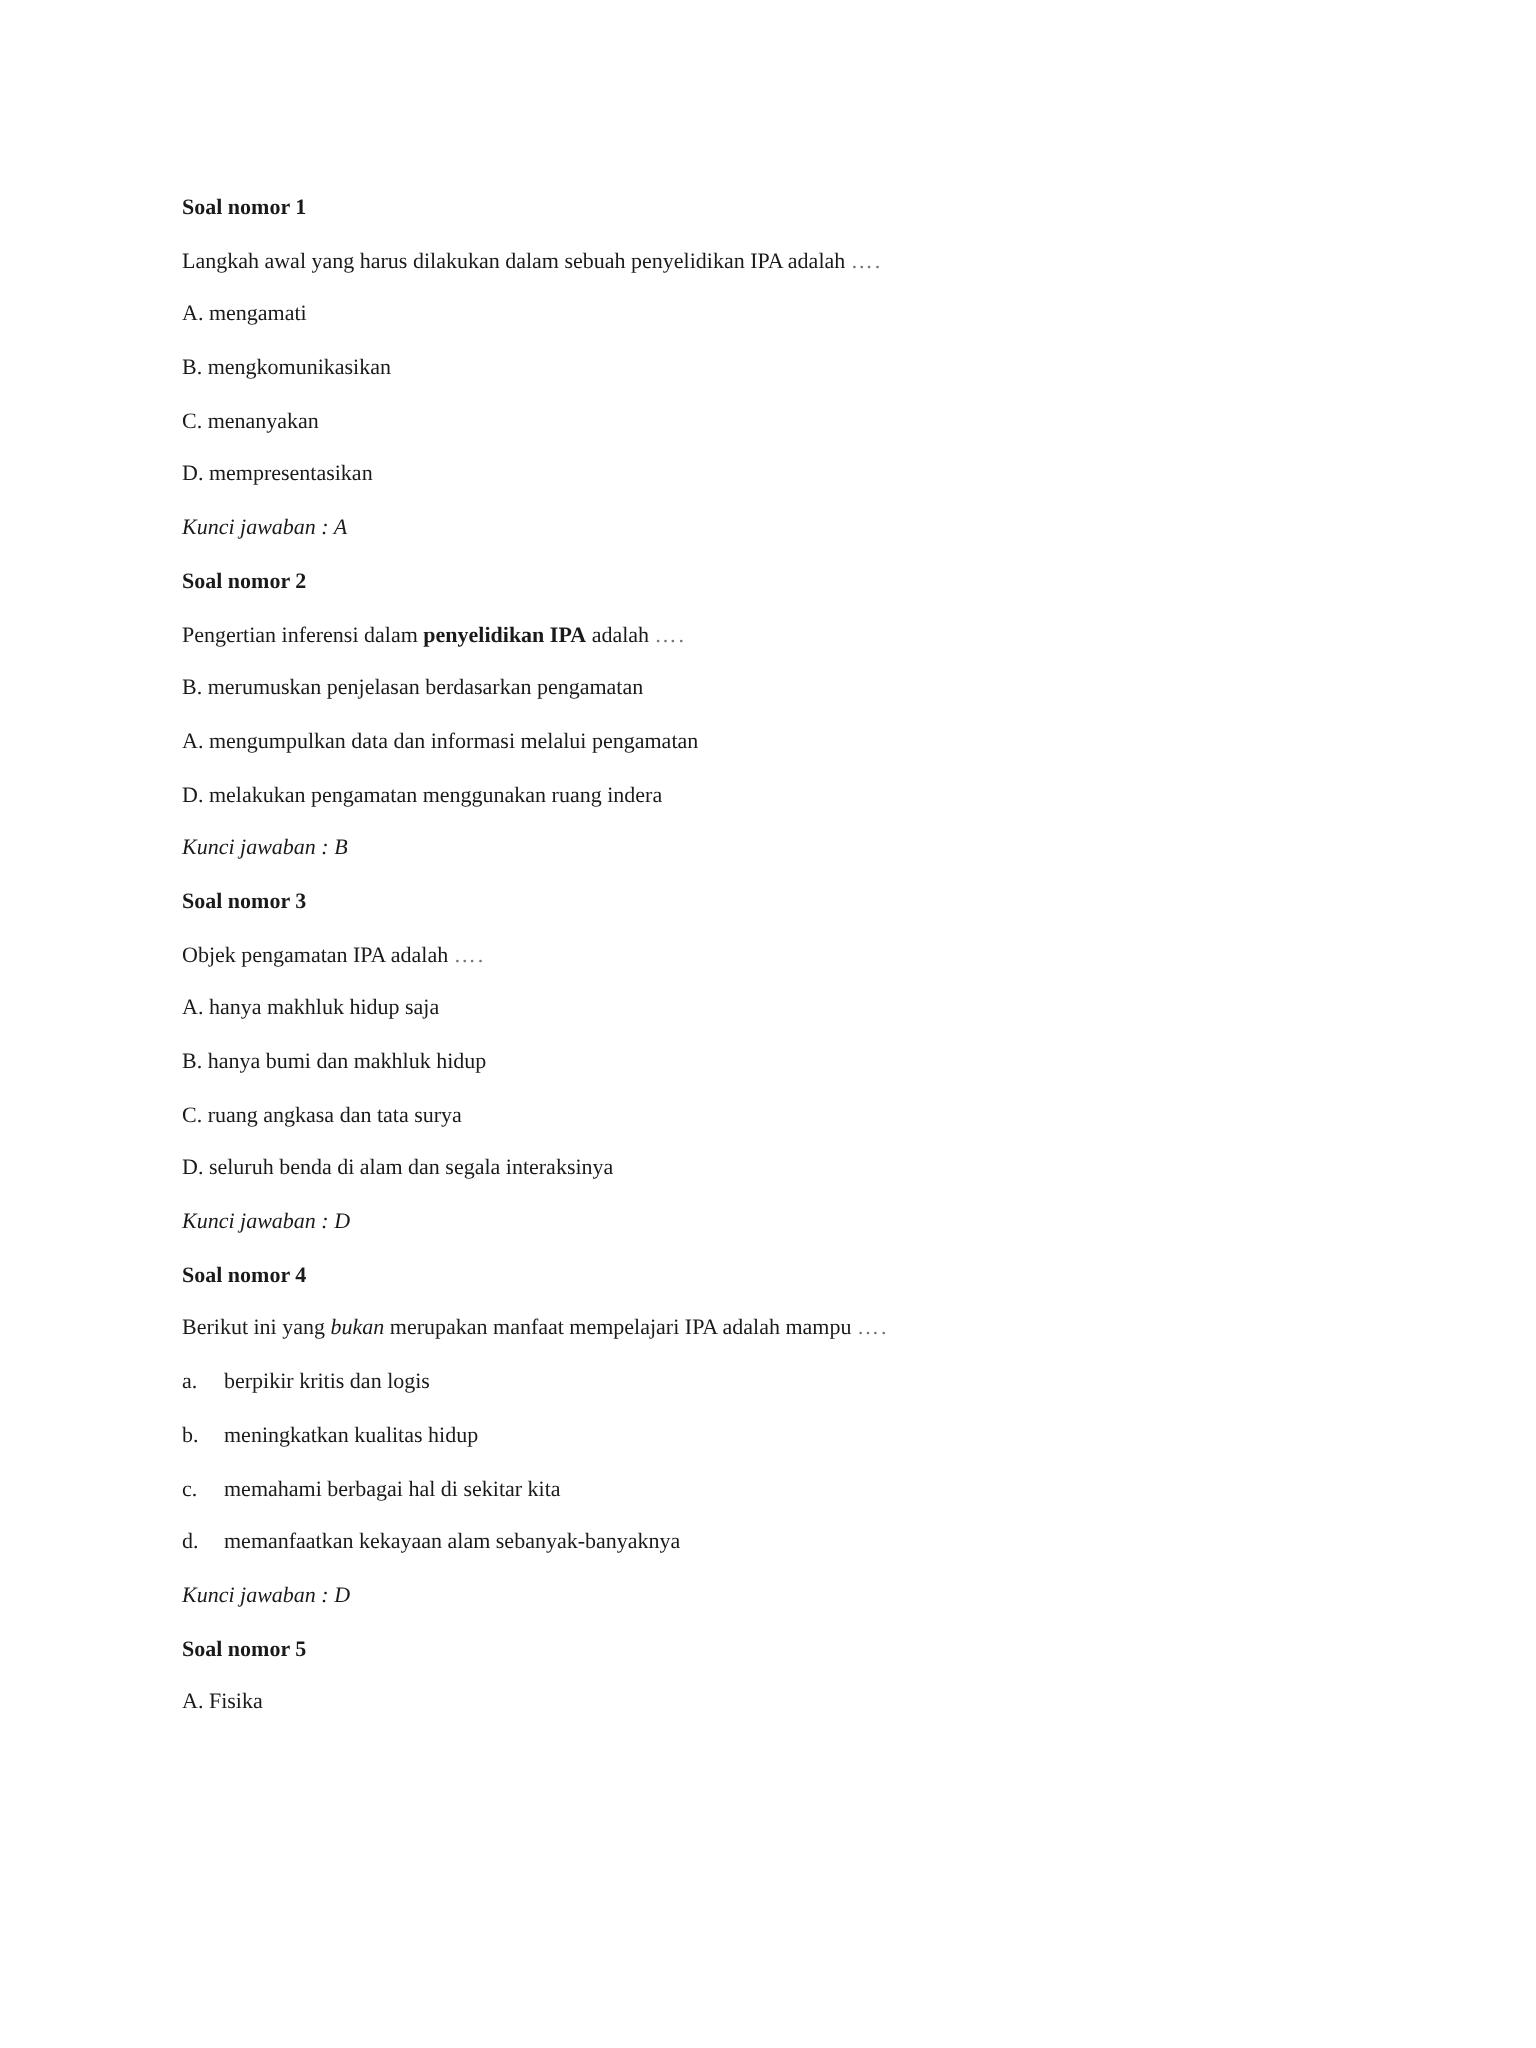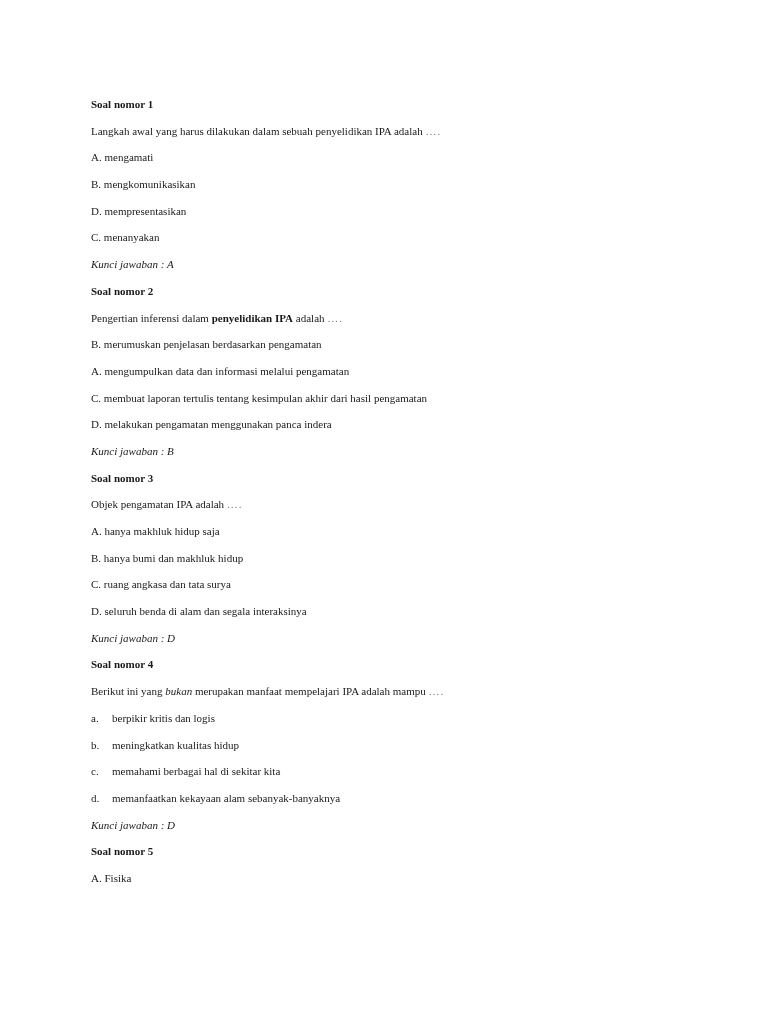--- a/index.html
+++ b/index.html
@@ -53,37 +53,36 @@
 <div class="page">
 
   <div>
     <div class="line heading">Soal nomor 1</div>
     <div class="line">
       <span>Langkah awal yang harus dilakukan dalam sebuah penyelidikan IPA adalah</span>
       <span class="dots">….</span>
     </div>
     <div class="line"><span>A.</span> <span>mengamati</span></div>
     <div class="line"><span>B.</span> <span>mengkomunikasikan</span></div>
+    <div class="line"><span>C.</span> <span>menanyakan</span></div>
     <div class="line"><span>D.</span> <span>mempresentasikan</span></div>
-    <div class="line"><span>C.</span> <span>menanyakan</span></div>
     <div class="line key">Kunci jawaban : A</div>
   </div>
 
   <div>
     <div class="line heading">Soal nomor 2</div>
     <div class="line">
       <span>Pengertian inferensi dalam</span>
       <b>penyelidikan IPA</b>
       <span>adalah</span>
       <span class="dots">….</span>
     </div>
     <div class="line"><span>B.</span> <span>merumuskan penjelasan berdasarkan pengamatan</span></div>
     <div class="line"><span>A.</span> <span>mengumpulkan data dan informasi melalui pengamatan</span></div>
-    <div class="line"><span>C.</span> <span>membuat laporan tertulis tentang kesimpulan akhir dari hasil pengamatan</span></div>
-    <div class="line"><span>D.</span> <span>melakukan pengamatan menggunakan panca indera</span></div>
+    <div class="line"><span>D.</span> <span>melakukan pengamatan menggunakan ruang indera</span></div>
     <div class="line key">Kunci jawaban : B</div>
   </div>
 
   <div>
     <div class="line heading">Soal nomor 3</div>
     <div class="line">
       <span>Objek pengamatan IPA adalah</span>
       <span class="dots">….</span>
     </div>
     <div class="line"><span>A.</span> <span>hanya makhluk hidup saja</span></div>

